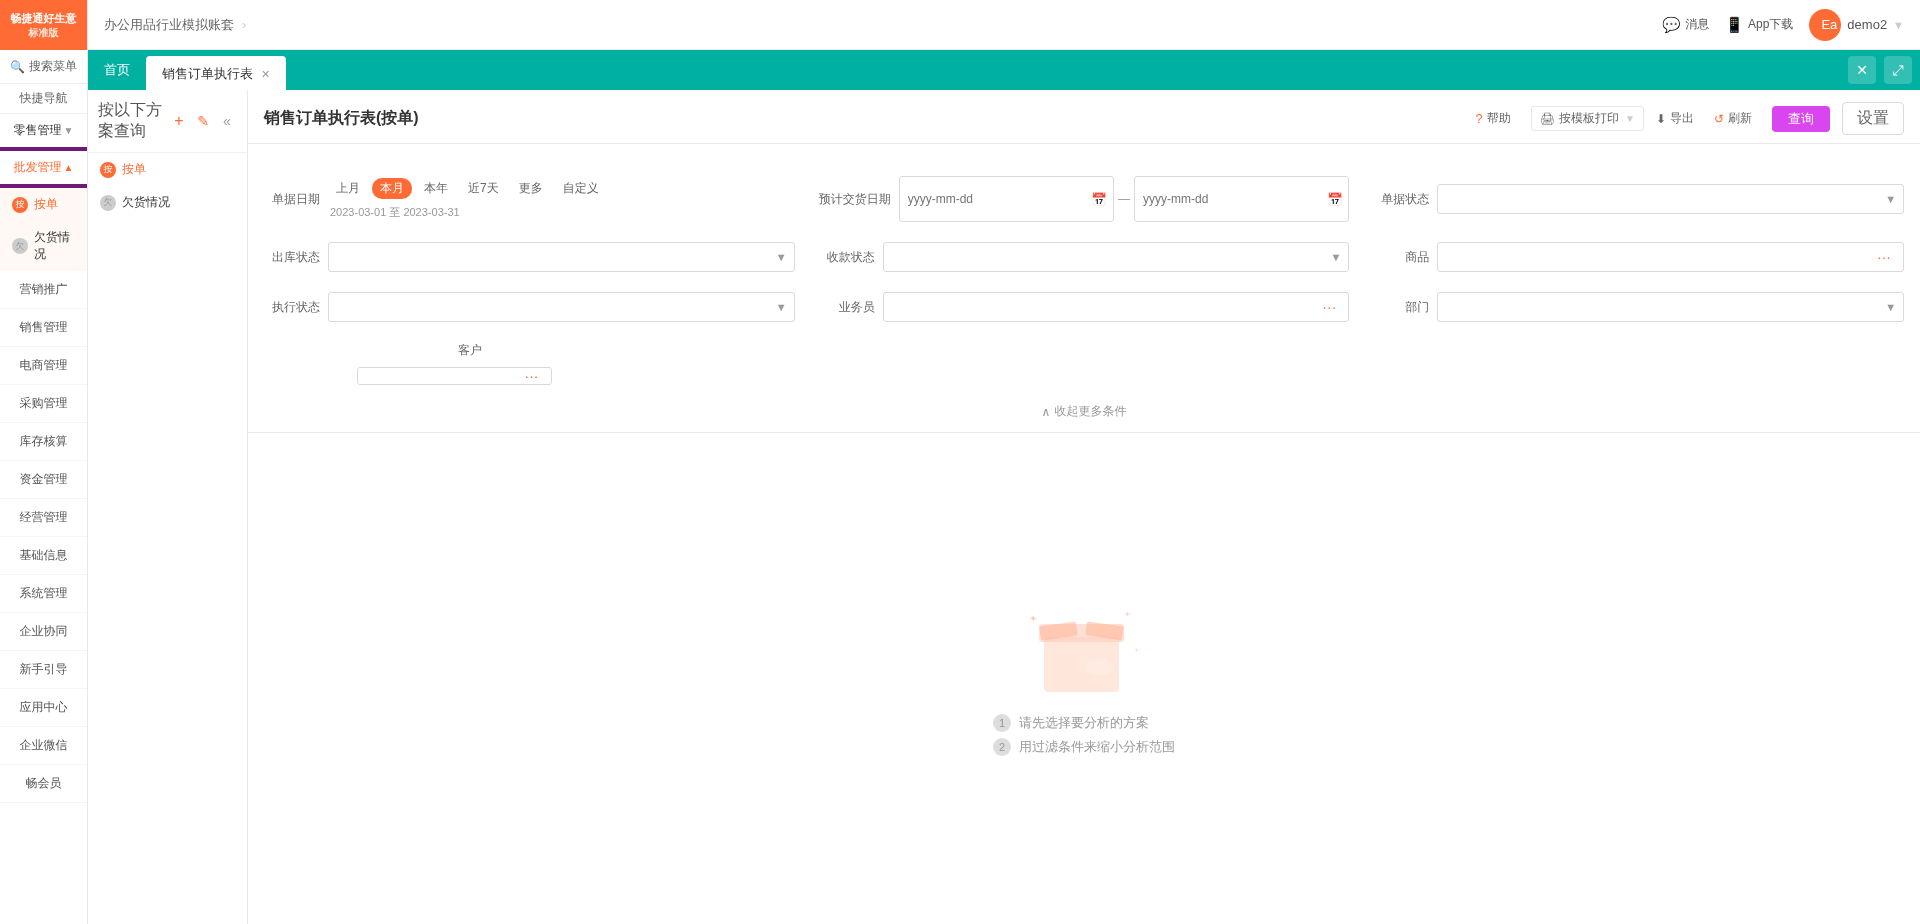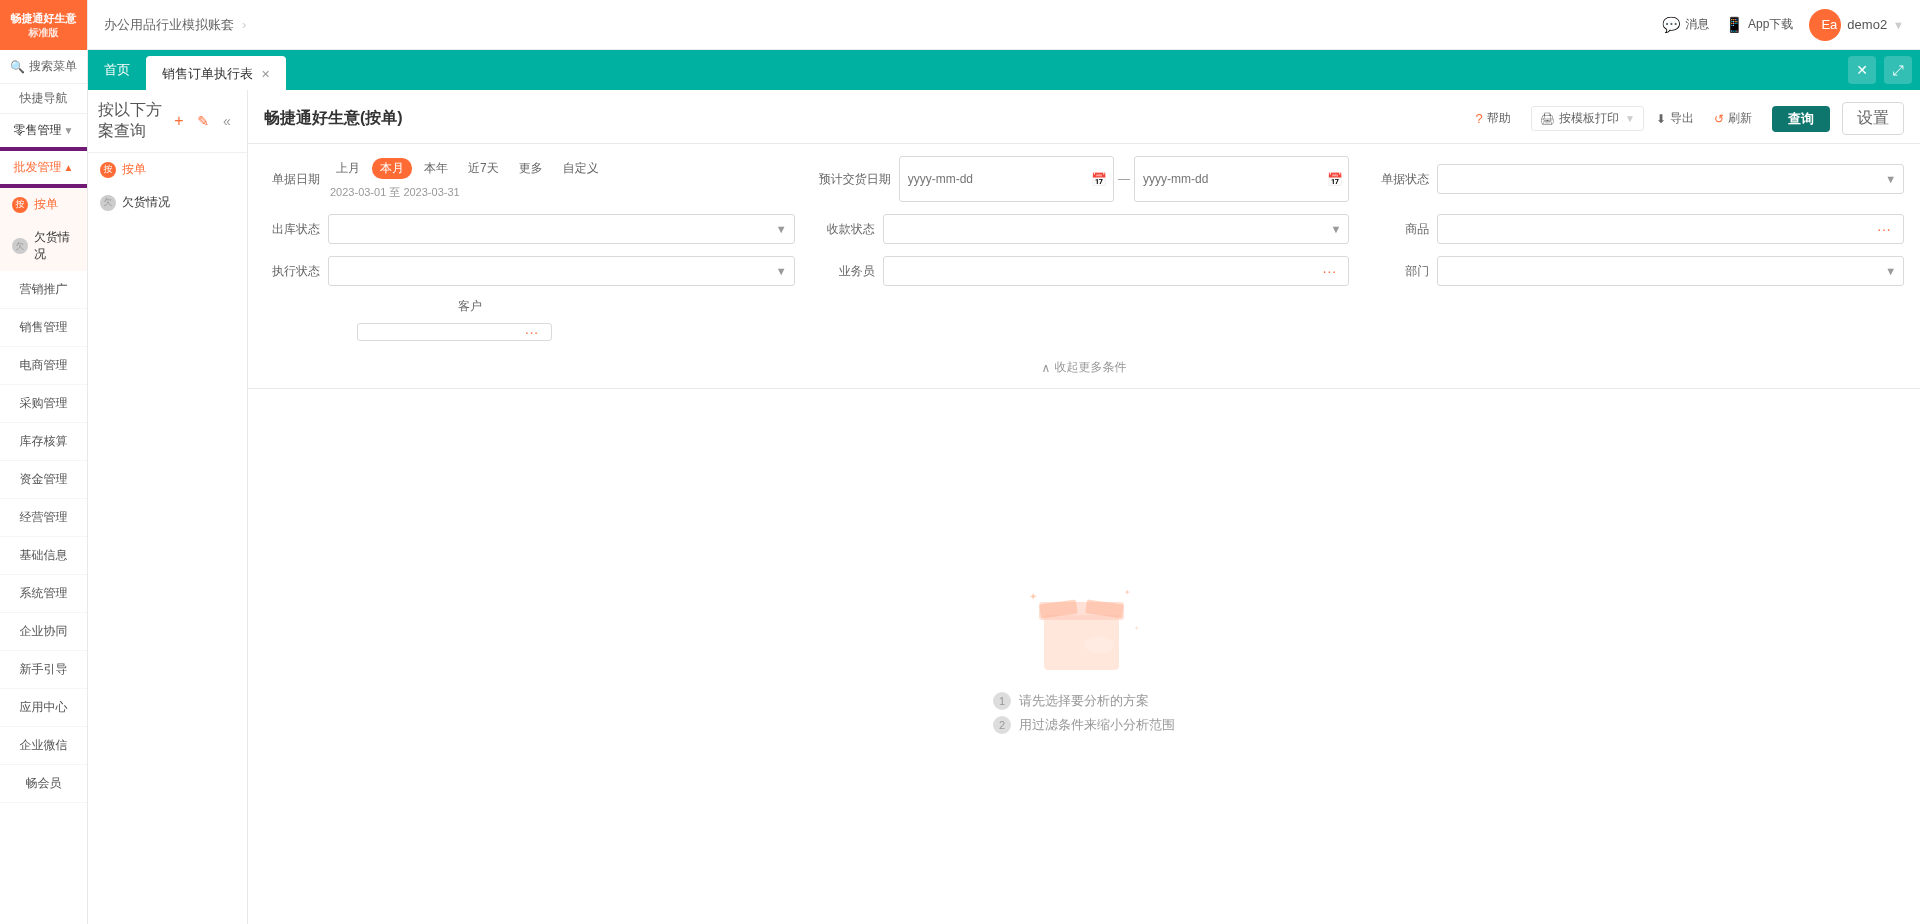--- a/index.html
+++ b/index.html
@@ -280,28 +280,27 @@
       align-items: center;
       gap: 4px;
       font-size: 12px;
       color: #666;
       cursor: pointer;
       padding: 4px 8px;
       border-radius: 3px;
     }
     .page-action-btn .icon { color: #ff6b35; font-size: 13px; }
     .btn-primary {
-      background: #0f766e;
+      background: #d946ef;
       color: #fff;
       border: none;
       padding: 4px 16px;
       border-radius: 4px;
       cursor: pointer;
       font-size: 13px;
-      font-weight: bold;
     }
     .btn-default {
       background: #fff;
       color: #666;
       border: 1px solid #d9d9d9;
       padding: 5px 14px;
       border-radius: 4px;
       cursor: pointer;
       font-size: 16px;
     }
@@ -311,20 +310,21 @@
       padding: 12px 16px;
       background: #fff;
       border-bottom: 1px solid #e8e8e8;
       flex-shrink: 0;
     }
     .filter-row {
       display: flex;
       align-items: center;
       gap: 24px;
       margin-bottom: 12px;
+      margin-top: 20px;
     }
     .filter-row:last-child { margin-bottom: 0; }
     .filter-group {
       display: flex;
       align-items: center;
       gap: 8px;
       flex: 1;
     }
     .filter-label {
       font-size: 12px;
@@ -647,21 +647,21 @@
       </div>
       <div class="scheme-item">
         <div class="scheme-dot gray">欠</div>
         <span>欠货情况</span>
       </div>
     </div>
 
     <div class="right-panel">
 
       <div class="page-header">
-        <h1 class="page-title">畅捷通好生意(按单)</h1>
+        <h1 class="page-title">销售订单执行表(按单)</h1>
         <div class="page-actions">
           <div class="page-action-btn">
             <span class="icon">?</span>
             <span>帮助</span>
           </div>
           <div class="print-btn">
             <span>🖨</span>
             <span>按模板打印</span>
             <span style="font-size:10px;color:#ccc;margin-left:2px;">▼</span>
           </div>

